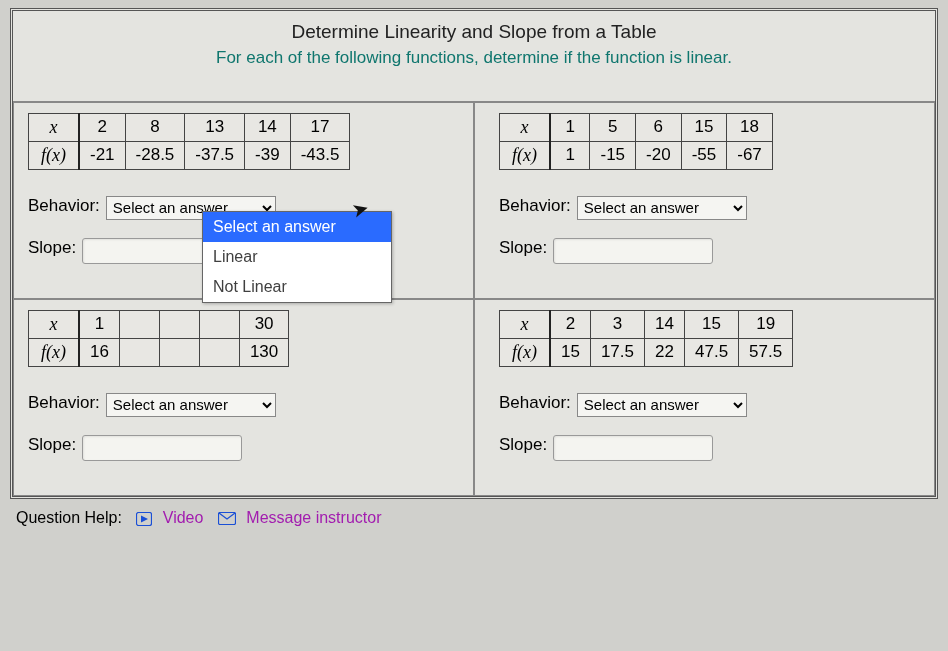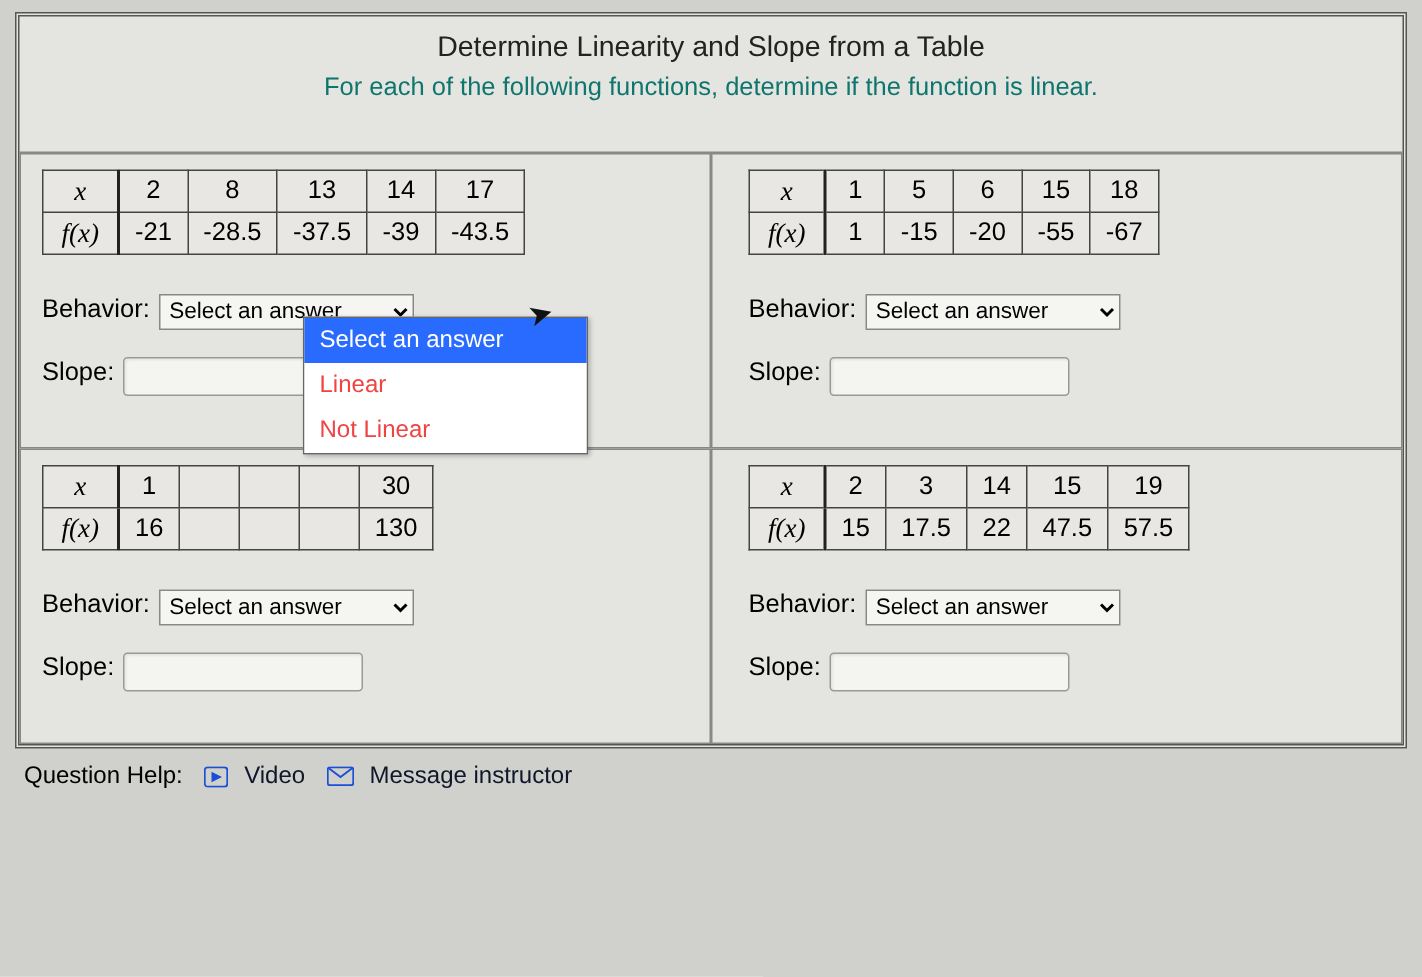--- a/index.html
+++ b/index.html
@@ -106,42 +106,42 @@
     width: 190px;
     background: #fff;
     border: 1px solid #666;
     z-index: 50;
     font-size: 16px;
     box-shadow: 1px 1px 3px rgba(0,0,0,0.25);
   }
   .dropdown-open .opt {
     padding: 6px 10px;
     background: #fff;
-    color: #ef4444;
+    color: #404040;
   }
   .dropdown-open .opt.sel {
     background: #2a6bff;
     color: #fff;
   }
   .cursor {
     position: absolute;
     left: 338px;
     top: 94px;
     z-index: 60;
     font-size: 20px;
     color: #111;
     transform: rotate(-15deg);
     pointer-events: none;
   }
   .footer {
     padding: 10px 6px 0 6px;
     font-size: 16px;
   }
   .footer a {
-    color: #0f172a;
+    color: #a21caf;
     text-decoration: none;
     margin-left: 4px;
   }
   .footer .icon {
     display: inline-block;
     vertical-align: middle;
     margin: 0 2px 0 10px;
   }
   .play-icon svg, .mail-icon svg { display: block; }
   .cell.q4 .data-table, .cell.q2 .data-table { margin-left: 10px; }

